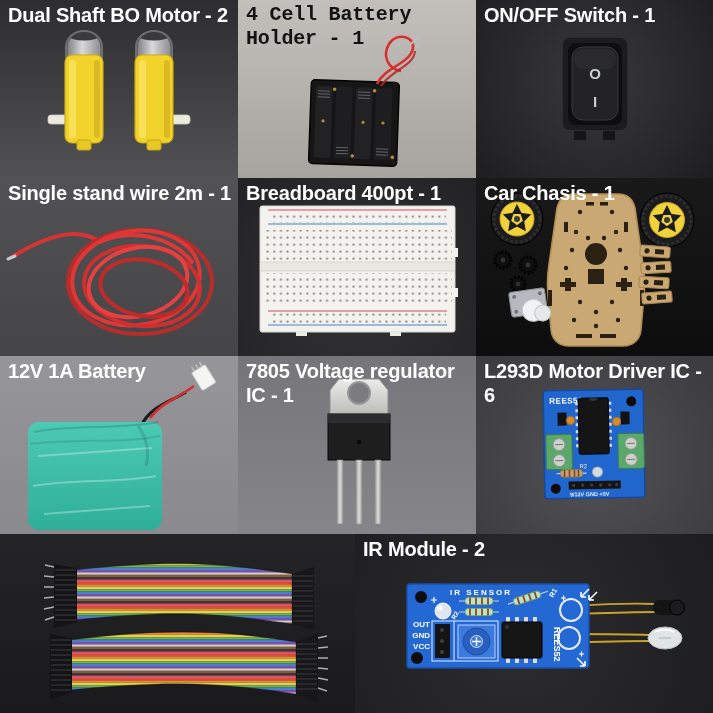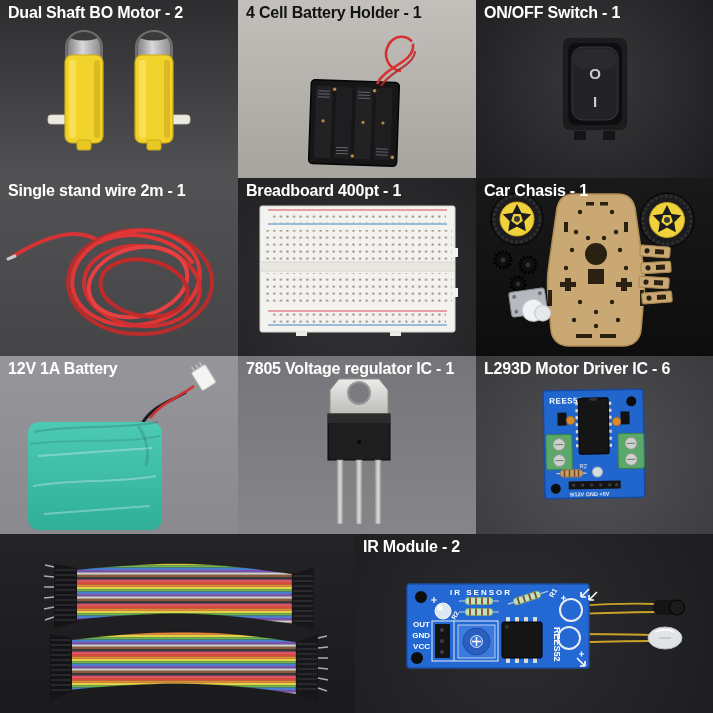--- a/index.html
+++ b/index.html
@@ -1,25 +1,25 @@
 <!DOCTYPE html>
 <html><head>
 <meta charset="utf-8">
 <style>
   html,body{margin:0;padding:0;background:#000;}
   #board{position:relative;width:713px;height:713px;overflow:hidden;background:#000;
          font-family:"Liberation Sans",sans-serif;}
   .cell{position:absolute;overflow:hidden;}
   .label{position:absolute;z-index:3;top:3px;left:8px;right:6px;
-         font-weight:bold;font-size:16px;line-height:1.22;color:#fff;letter-spacing:-0.2px;}
+         font-weight:bold;font-size:20px;line-height:1.22;color:#fff;letter-spacing:-0.2px;}
   .label.dark{color:#131313;}
   svg.photo{position:absolute;left:0;top:0;z-index:1;}
   
   .c1{left:0;top:0;width:238px;height:178px;background:linear-gradient(#2d2d2f,#525254);}
-  .c2{left:238px;top:0;width:238px;height:178px;background:linear-gradient(#c3c0bb,#a7a49f);}
+  .c2{left:238px;top:0;width:238px;height:178px;background:linear-gradient(#c3c0bb,#a7a49f);font-family:Liberation Mono, monospace;}
   .c3{left:476px;top:0;width:237px;height:178px;background:radial-gradient(circle at 50% 45%,#39393b,#1e1e20);}
   .c4{left:0;top:178px;width:238px;height:178px;background:linear-gradient(#525254,#454548);padding-left:38px;}
   .c5{left:238px;top:178px;width:238px;height:222px;background:radial-gradient(circle at 50% 50%,#343436,#222224);}
   .c6{left:476px;top:178px;width:237px;height:178px;background:linear-gradient(#191919,#0d0d0d);}
   .c7{left:0;top:356px;width:238px;height:178px;background:linear-gradient(#96969a,#8a8a8e);}
   .c8{left:238px;top:356px;width:238px;height:178px;background:linear-gradient(#76767a,#85858a);}
   .c9{left:476px;top:356px;width:237px;height:178px;background:radial-gradient(circle at 50% 60%,#525256,#3b3b3e);}
   .c10{left:0;top:534px;width:355px;height:179px;background:linear-gradient(#242426,#1a1a1c);}
   .c11{left:355px;top:534px;width:358px;height:179px;background:radial-gradient(circle at 45% 55%,#2d2d2f,#1d1d1f);}
   text{font-family:"Liberation Sans",sans-serif;}

